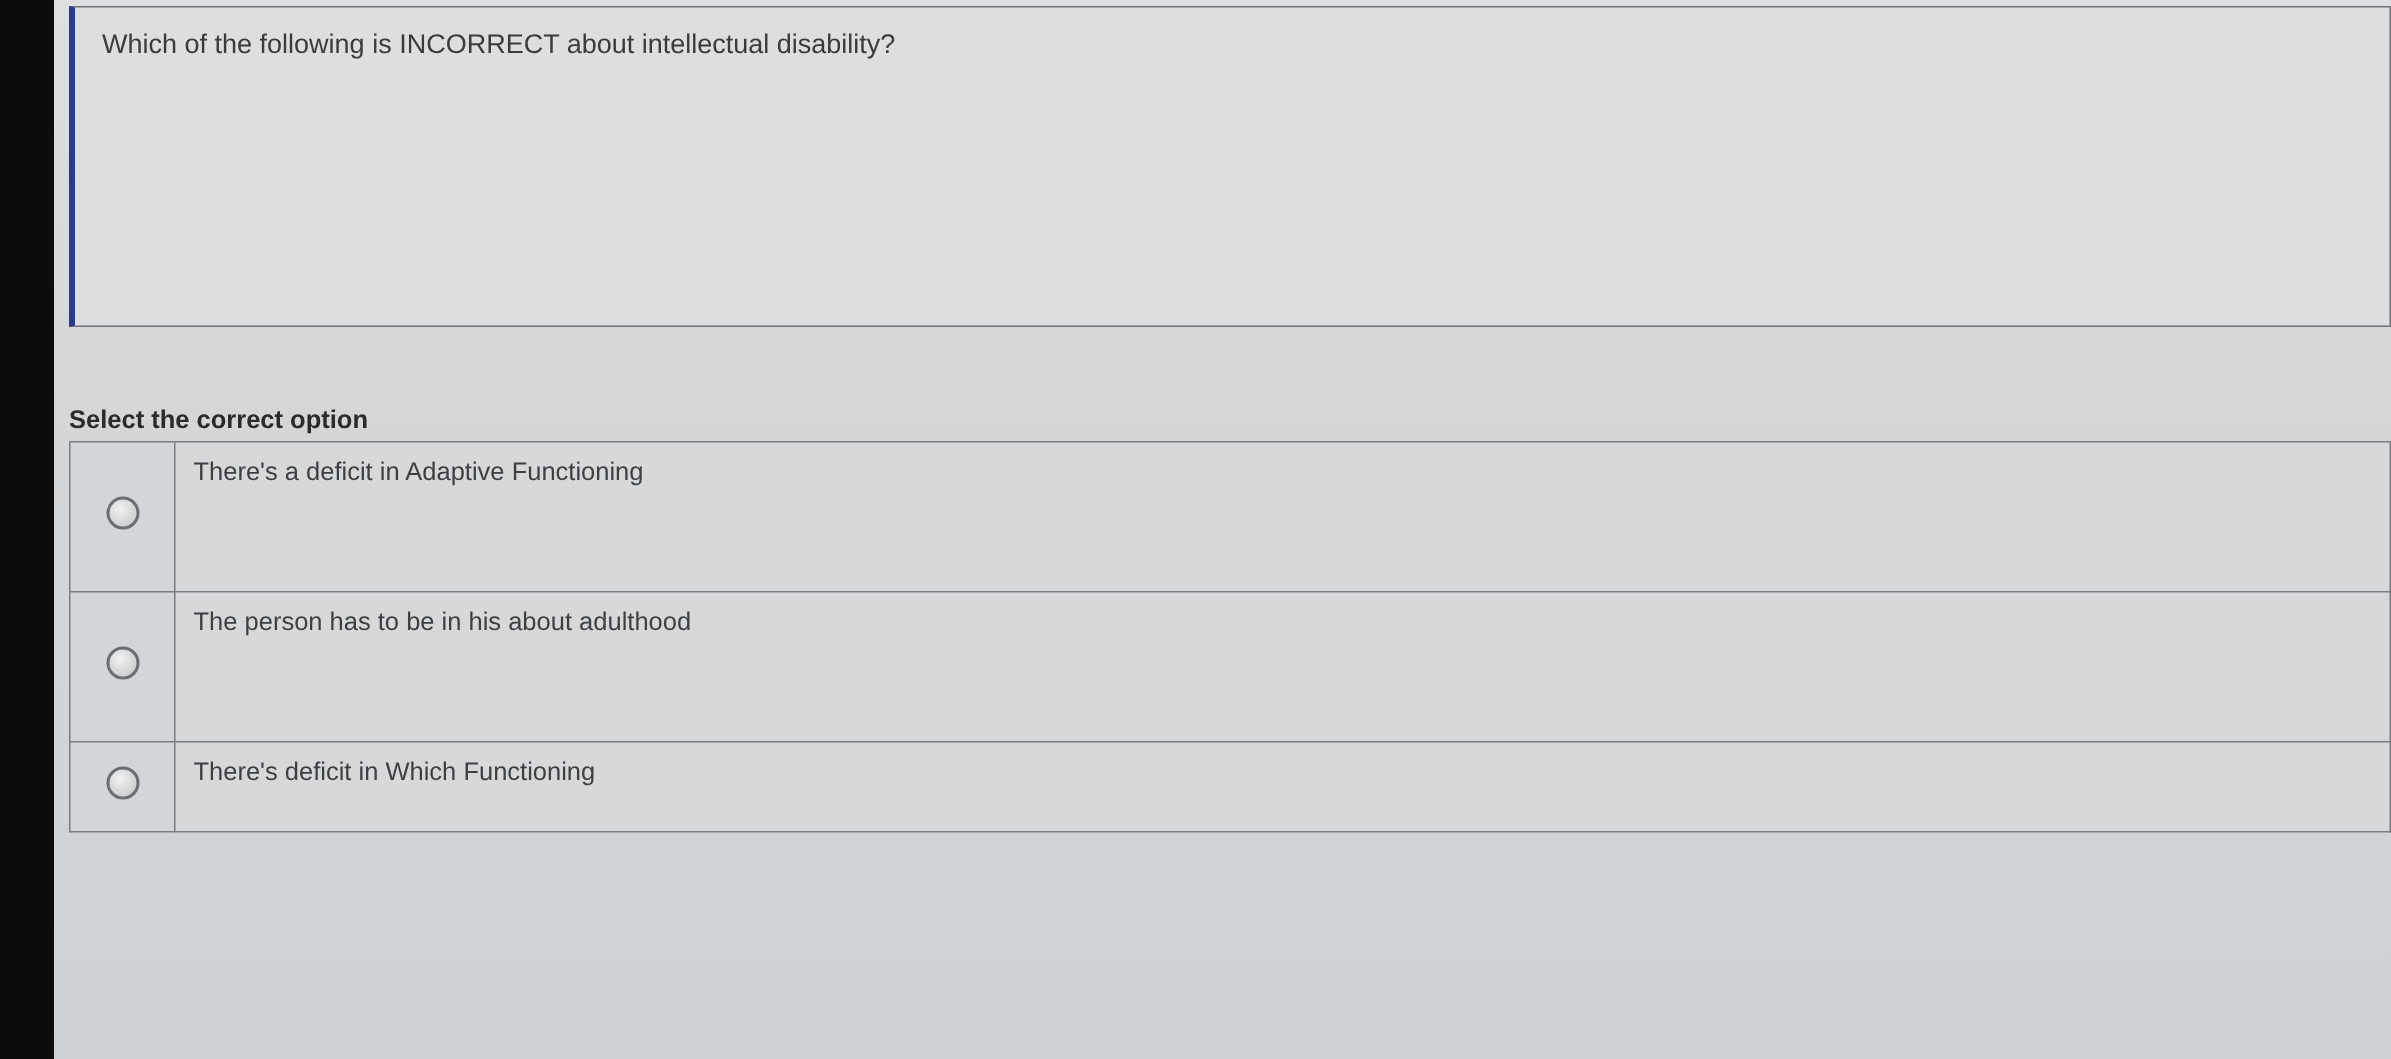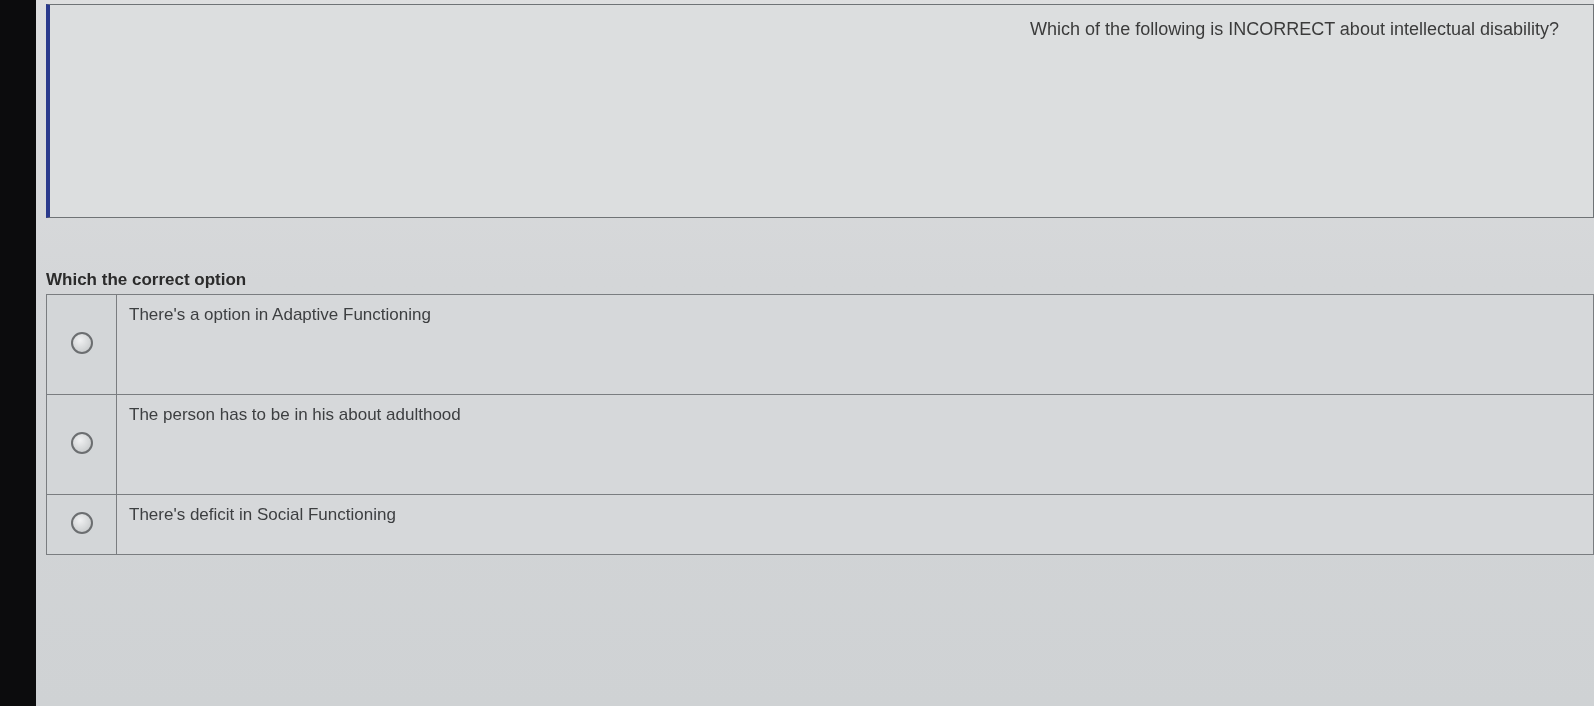--- a/index.html
+++ b/index.html
@@ -23,24 +23,23 @@
     left: 0; top: 0;
     width: 36px;
     height: 706px;
     background: #0c0c0d;
   }
   .question-box {
     border: 1px solid #6f7376;
     border-left: 4px solid #2a3a8c;
     width: 100%;
     height: 214px;
-    padding: 14px 34px;
+    padding: 14px 18px;
     background: #dcdedf;
     margin-right: 0;
-    text-align: right;
   }
   .question-text {
     font-size: 18px;
     font-weight: 400;
     color: #3b3b3b;
   }
   .instruction {
     margin-top: 52px;
     margin-bottom: 4px;
     font-size: 17px;
@@ -83,44 +82,44 @@
 <body>
 
 <div class="left-edge"></div>
 
 <div class="page">
 
   <div class="question-box">
     <div class="question-text">Which of the following is INCORRECT about intellectual disability?</div>
   </div>
 
-  <div class="instruction">Which the correct option</div>
+  <div class="instruction">Select the correct option</div>
 
   <table class="options-table">
     <tbody>
         <tr>
       <td class="radio-cell">
         <span class="radio-circle"></span>
       </td>
       <td>
-        <span class="option-text">There's a option in Adaptive Functioning</span>
+        <span class="option-text">There's a deficit in Adaptive Functioning</span>
       </td>
     </tr>
     <tr>
       <td class="radio-cell">
         <span class="radio-circle"></span>
       </td>
       <td>
         <span class="option-text">The person has to be in his about adulthood</span>
       </td>
     </tr>
     <tr class="row-last">
       <td class="radio-cell">
         <span class="radio-circle"></span>
       </td>
       <td>
-        <span class="option-text">There's deficit in Social Functioning</span>
+        <span class="option-text">There's deficit in Which Functioning</span>
       </td>
     </tr>
   </tbody>
     </table>
 
 </div>
 
 </body></html>

